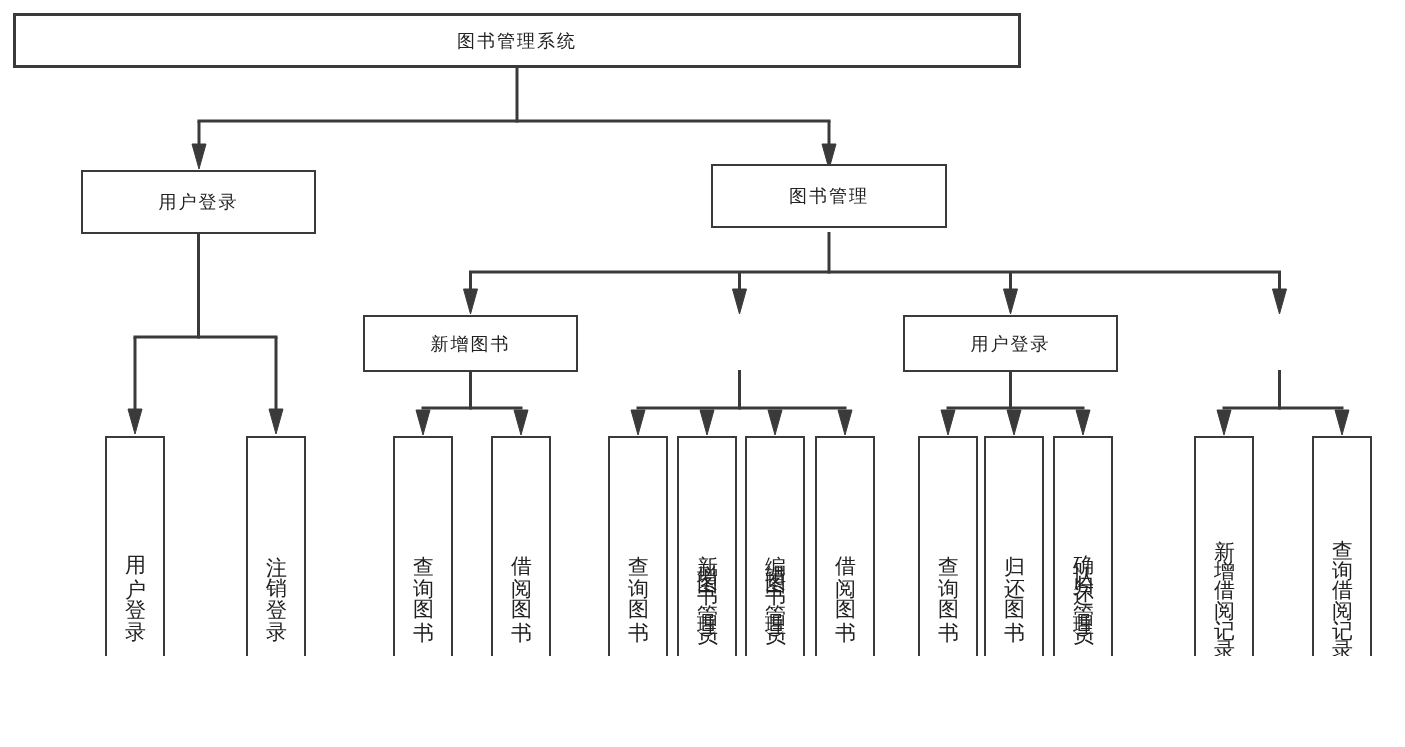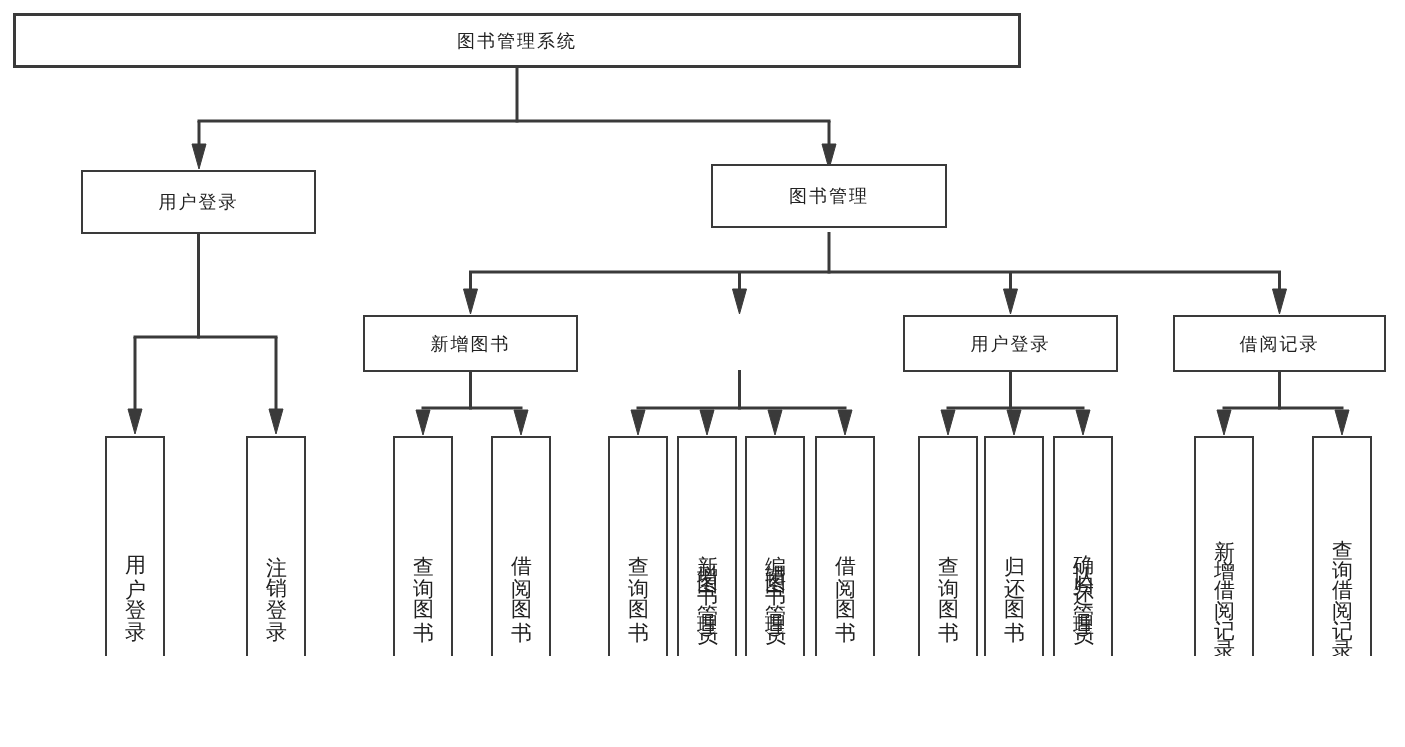--- a/index.html
+++ b/index.html
@@ -117,23 +117,20 @@
   <div class="node branch" style="left:711px; top:164px; width:236px; height:64px;">
     <span>图书管理</span>
   </div>
 
   <div class="node branch" style="left:363px; top:315px; width:215px; height:57px;">
     <span>新增图书</span>
   </div>
   <div class="node branch" style="left:903px; top:315px; width:215px; height:57px;">
     <span>用户登录</span>
   </div>
-  <div class="node branch" style="left:1173px; top:315px; width:213px; height:57px;">
-    <span>借阅记录</span>
-  </div>
 
   <div class="node leaf" style="left:105px; top:436px; width:60px; height:294px;">
     <span class="vtext ls-wide">用户登录</span>
   </div>
   <div class="node leaf" style="left:246px; top:436px; width:60px; height:294px;">
     <span class="vtext ls-wide">注销登录</span>
   </div>
 
   <div class="node leaf" style="left:393px; top:436px; width:60px; height:294px;">
     <span class="vtext ls-wide">查询图书</span>

